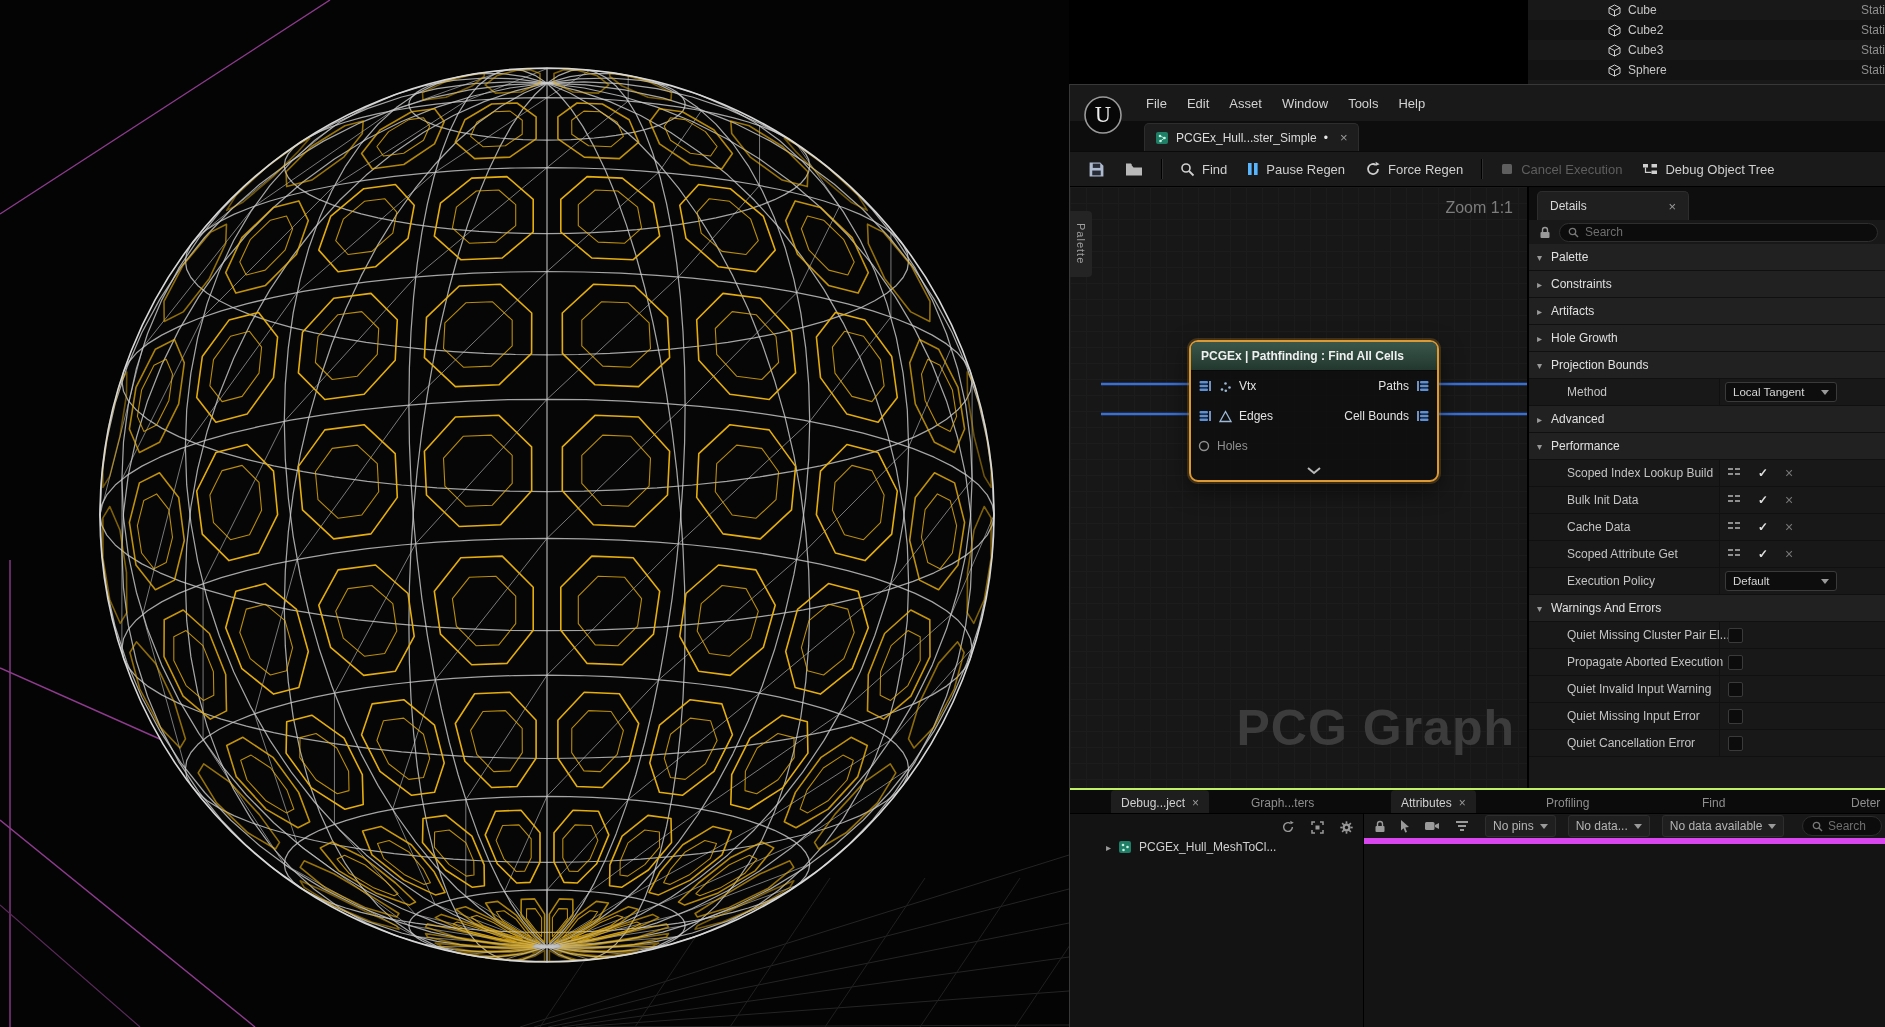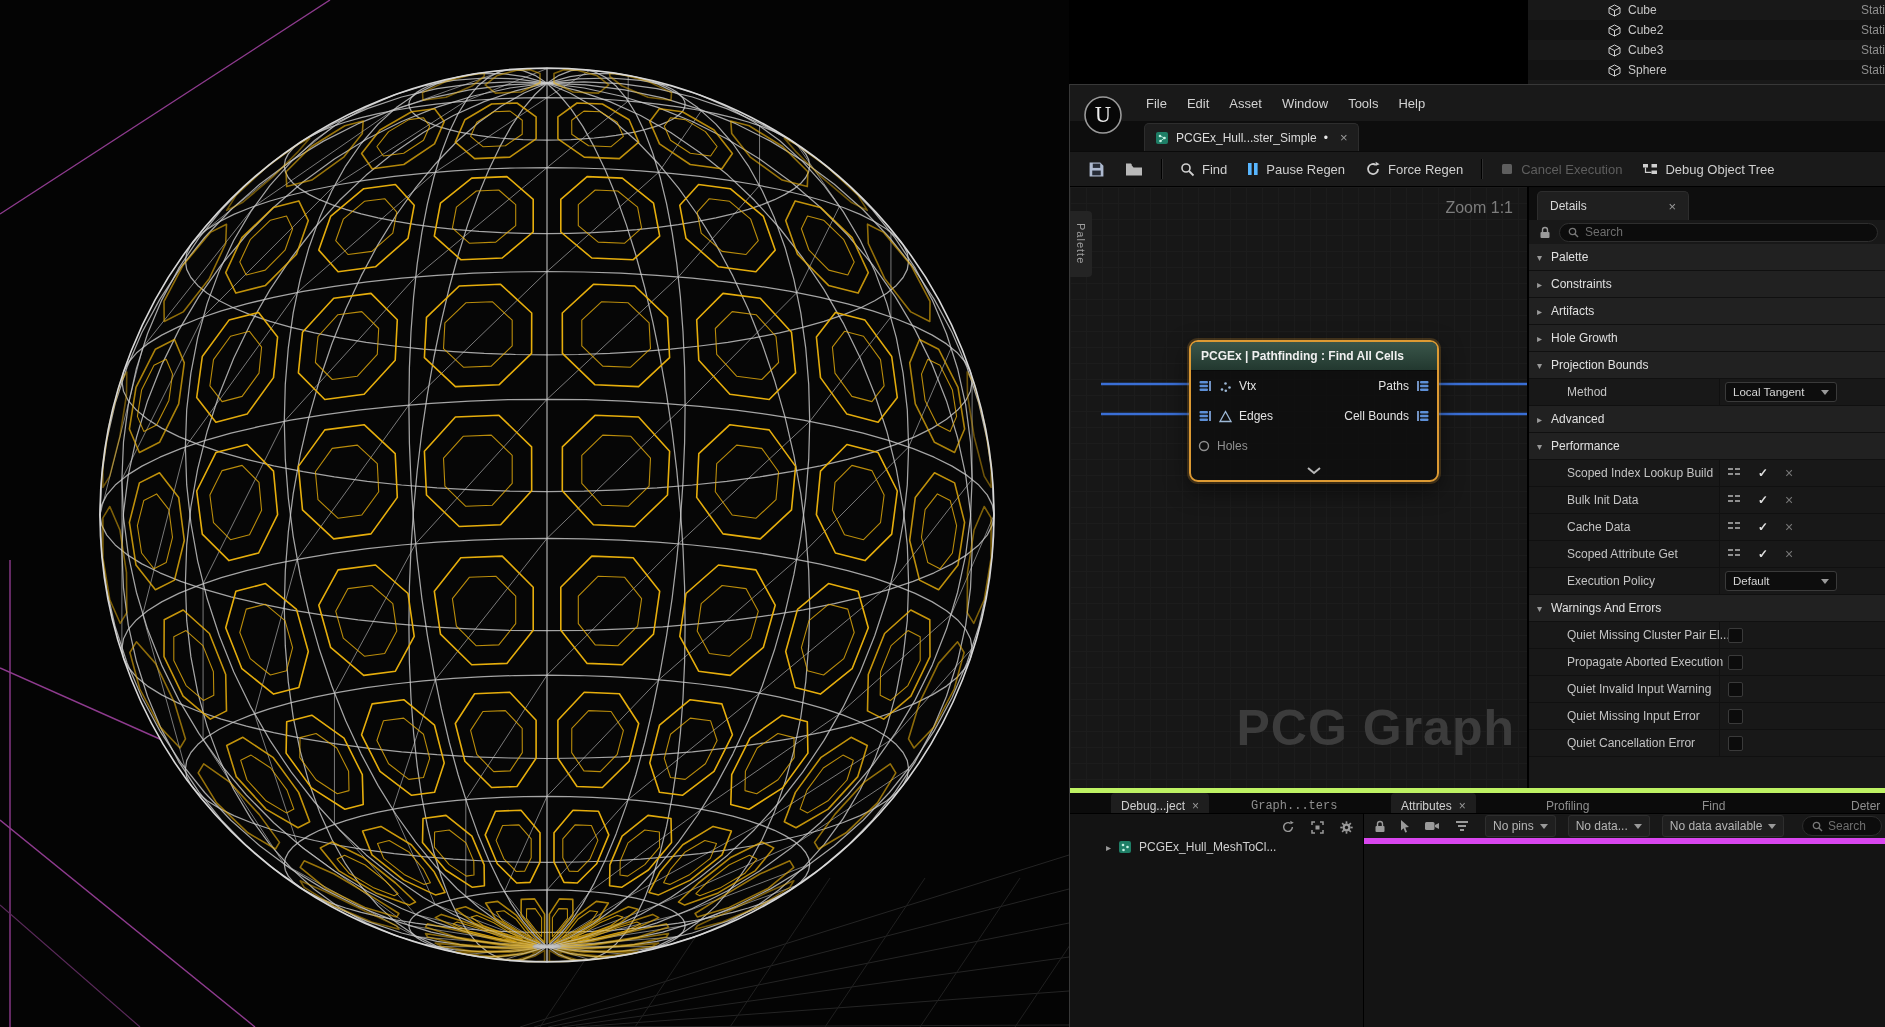--- a/index.html
+++ b/index.html
@@ -72,21 +72,21 @@
   .drow .arrow { position:absolute; left:8px; color:#9a9a9a; font-size:10px; }
   .drow.prop::after { content:""; position:absolute; left:190px; top:0; bottom:0; width:1px; background:#101010; }
   .cb { position:absolute; left:199px; width:15px; height:15px; background:#0c0c0c; border:1px solid #3a3a3a; border-radius:2px; }
   .dd { position:absolute; left:196px; width:112px; height:20px; background:#0d0d0d; border:1px solid #3a3a3a; border-radius:3px; display:flex; align-items:center; justify-content:space-between; padding:0 7px; color:#d6d6d6; font-size:11.5px; }
   .chev { width:0; height:0; border-left:4px solid transparent; border-right:4px solid transparent; border-top:5px solid #9a9a9a; }
   .triple { position:absolute; left:199px; display:flex; gap:17px; align-items:center; }
   .t-check { color:#e0e0e0; font-size:12px; font-weight:bold; }
   .t-x { color:#787878; font-size:14px; }
 
   
-  #bottom-tabrow { position:absolute; left:0; top:703px; width:100%; height:25px; background:#0b0b0b; border-top:5px solid #bef264; }
+  #bottom-tabrow { position:absolute; left:0; top:703px; width:100%; height:25px; background:#0b0b0b; border-top:2px solid #bef264; }
   .btab { position:absolute; top:0; height:25px; display:flex; align-items:center; gap:7px; padding:0 10px; font-size:12px; color:#8f8f8f; border-radius:4px 4px 0 0; }
   .btab.active { background:#1e1e1e; color:#d0d0d0; }
   .btab .tab-close { margin:0; font-size:12px; }
 
   #bottom-left { position:absolute; left:0; top:728px; width:293px; height:215px; background:#131313; border-top:1px solid #000; }
   .bl-icons { position:absolute; top:6px; right:10px; display:flex; gap:16px; align-items:center; }
   .bl-item { position:absolute; top:26px; left:36px; display:flex; align-items:center; gap:7px; color:#d0d0d0; font-size:12px; }
   .bl-item .arrow { color:#9a9a9a; font-size:10px; }
 
   #attributes-panel { position:absolute; left:293px; top:728px; width:523px; height:215px; background:#141414; border-left:1px solid #000; border-top:1px solid #000; }
@@ -789,21 +789,21 @@
             <span class="cb"></span>
           </div>
         </div>
     </div>
 
     <div id="bottom-tabrow">
         <div class="btab active" style="left: 41px;">
           <span>Debug...ject</span>
           <span class="tab-close">×</span>
         </div>
-        <div class="btab" style="left: 171px; font-family: Liberation Mono, monospace;">
+        <div class="btab" style="left: 171px;">
           <span>Graph...ters</span>
         </div>
         <div class="btab active" style="left: 321px;">
           <span>Attributes</span>
           <span class="tab-close">×</span>
         </div>
         <div class="btab" style="left: 466px;">
           <span>Profiling</span>
         </div>
         <div class="btab" style="left: 622px;">

